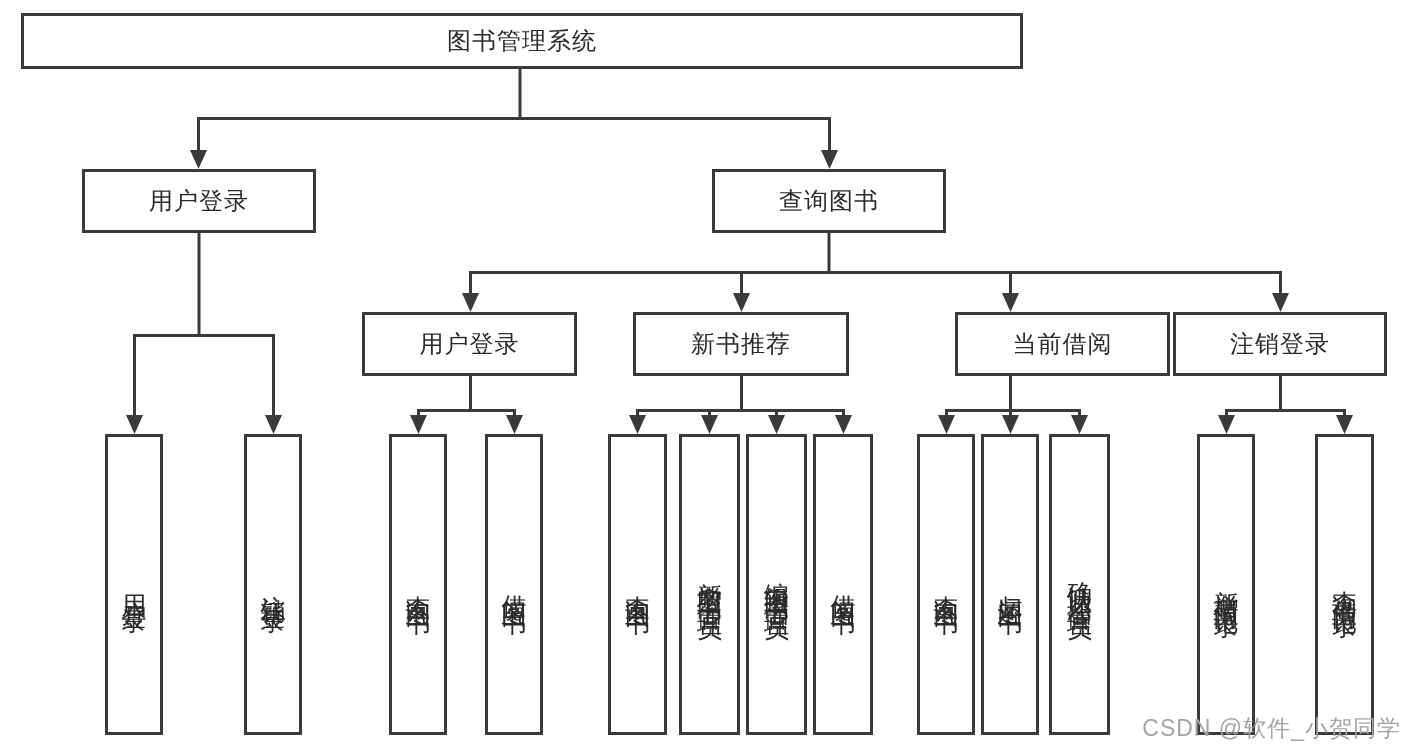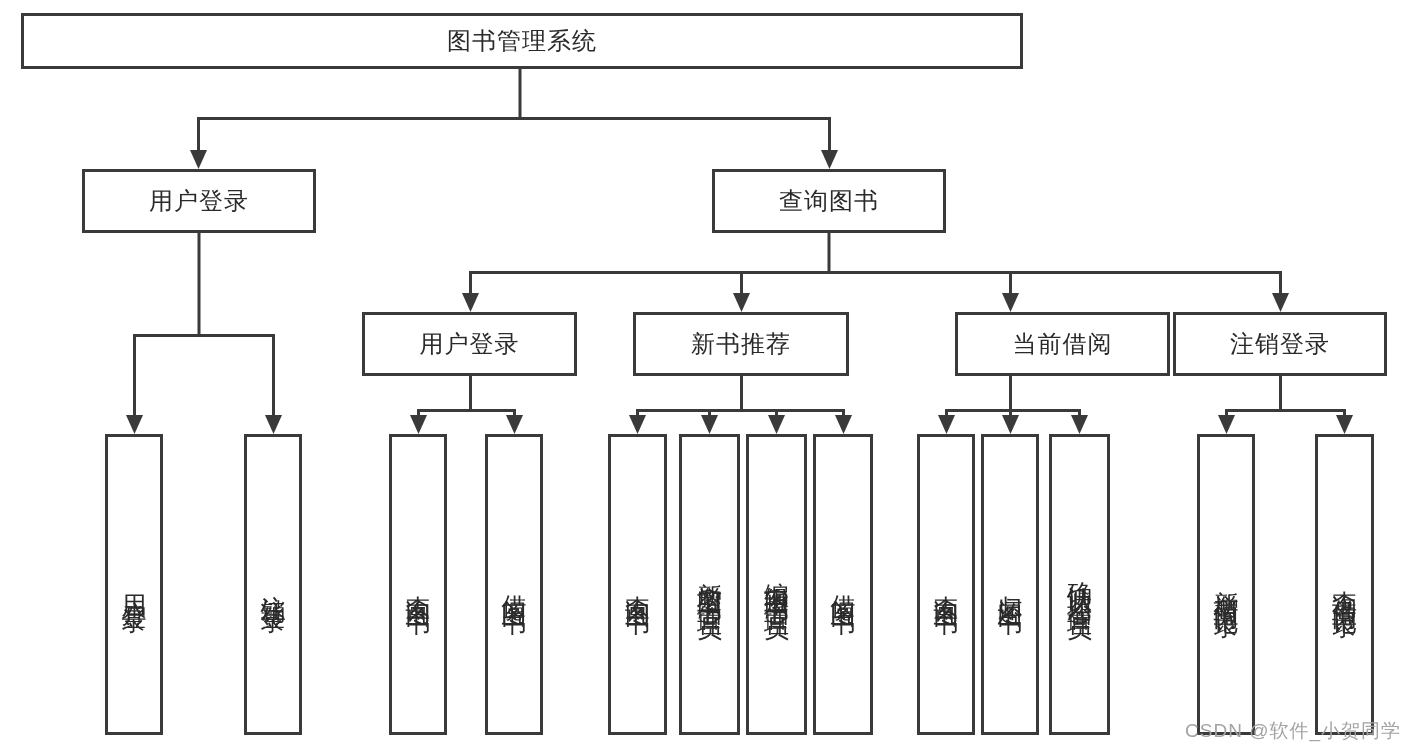--- a/index.html
+++ b/index.html
@@ -30,21 +30,21 @@
     writing-mode:vertical-rl;
     text-orientation:mixed;
     font-size:25px;
     letter-spacing:5px;
     line-height:1;
   }
   .watermark{
     position:absolute;
     right:4px;
     bottom:3px;
-    font-size:19px;
+    font-size:23px;
     color:#a3a3a3;
     letter-spacing:1px;
     white-space:nowrap;
     z-index:5;
   }
 </style>
 </head>
 <body>
 
 <div class="canvas">

